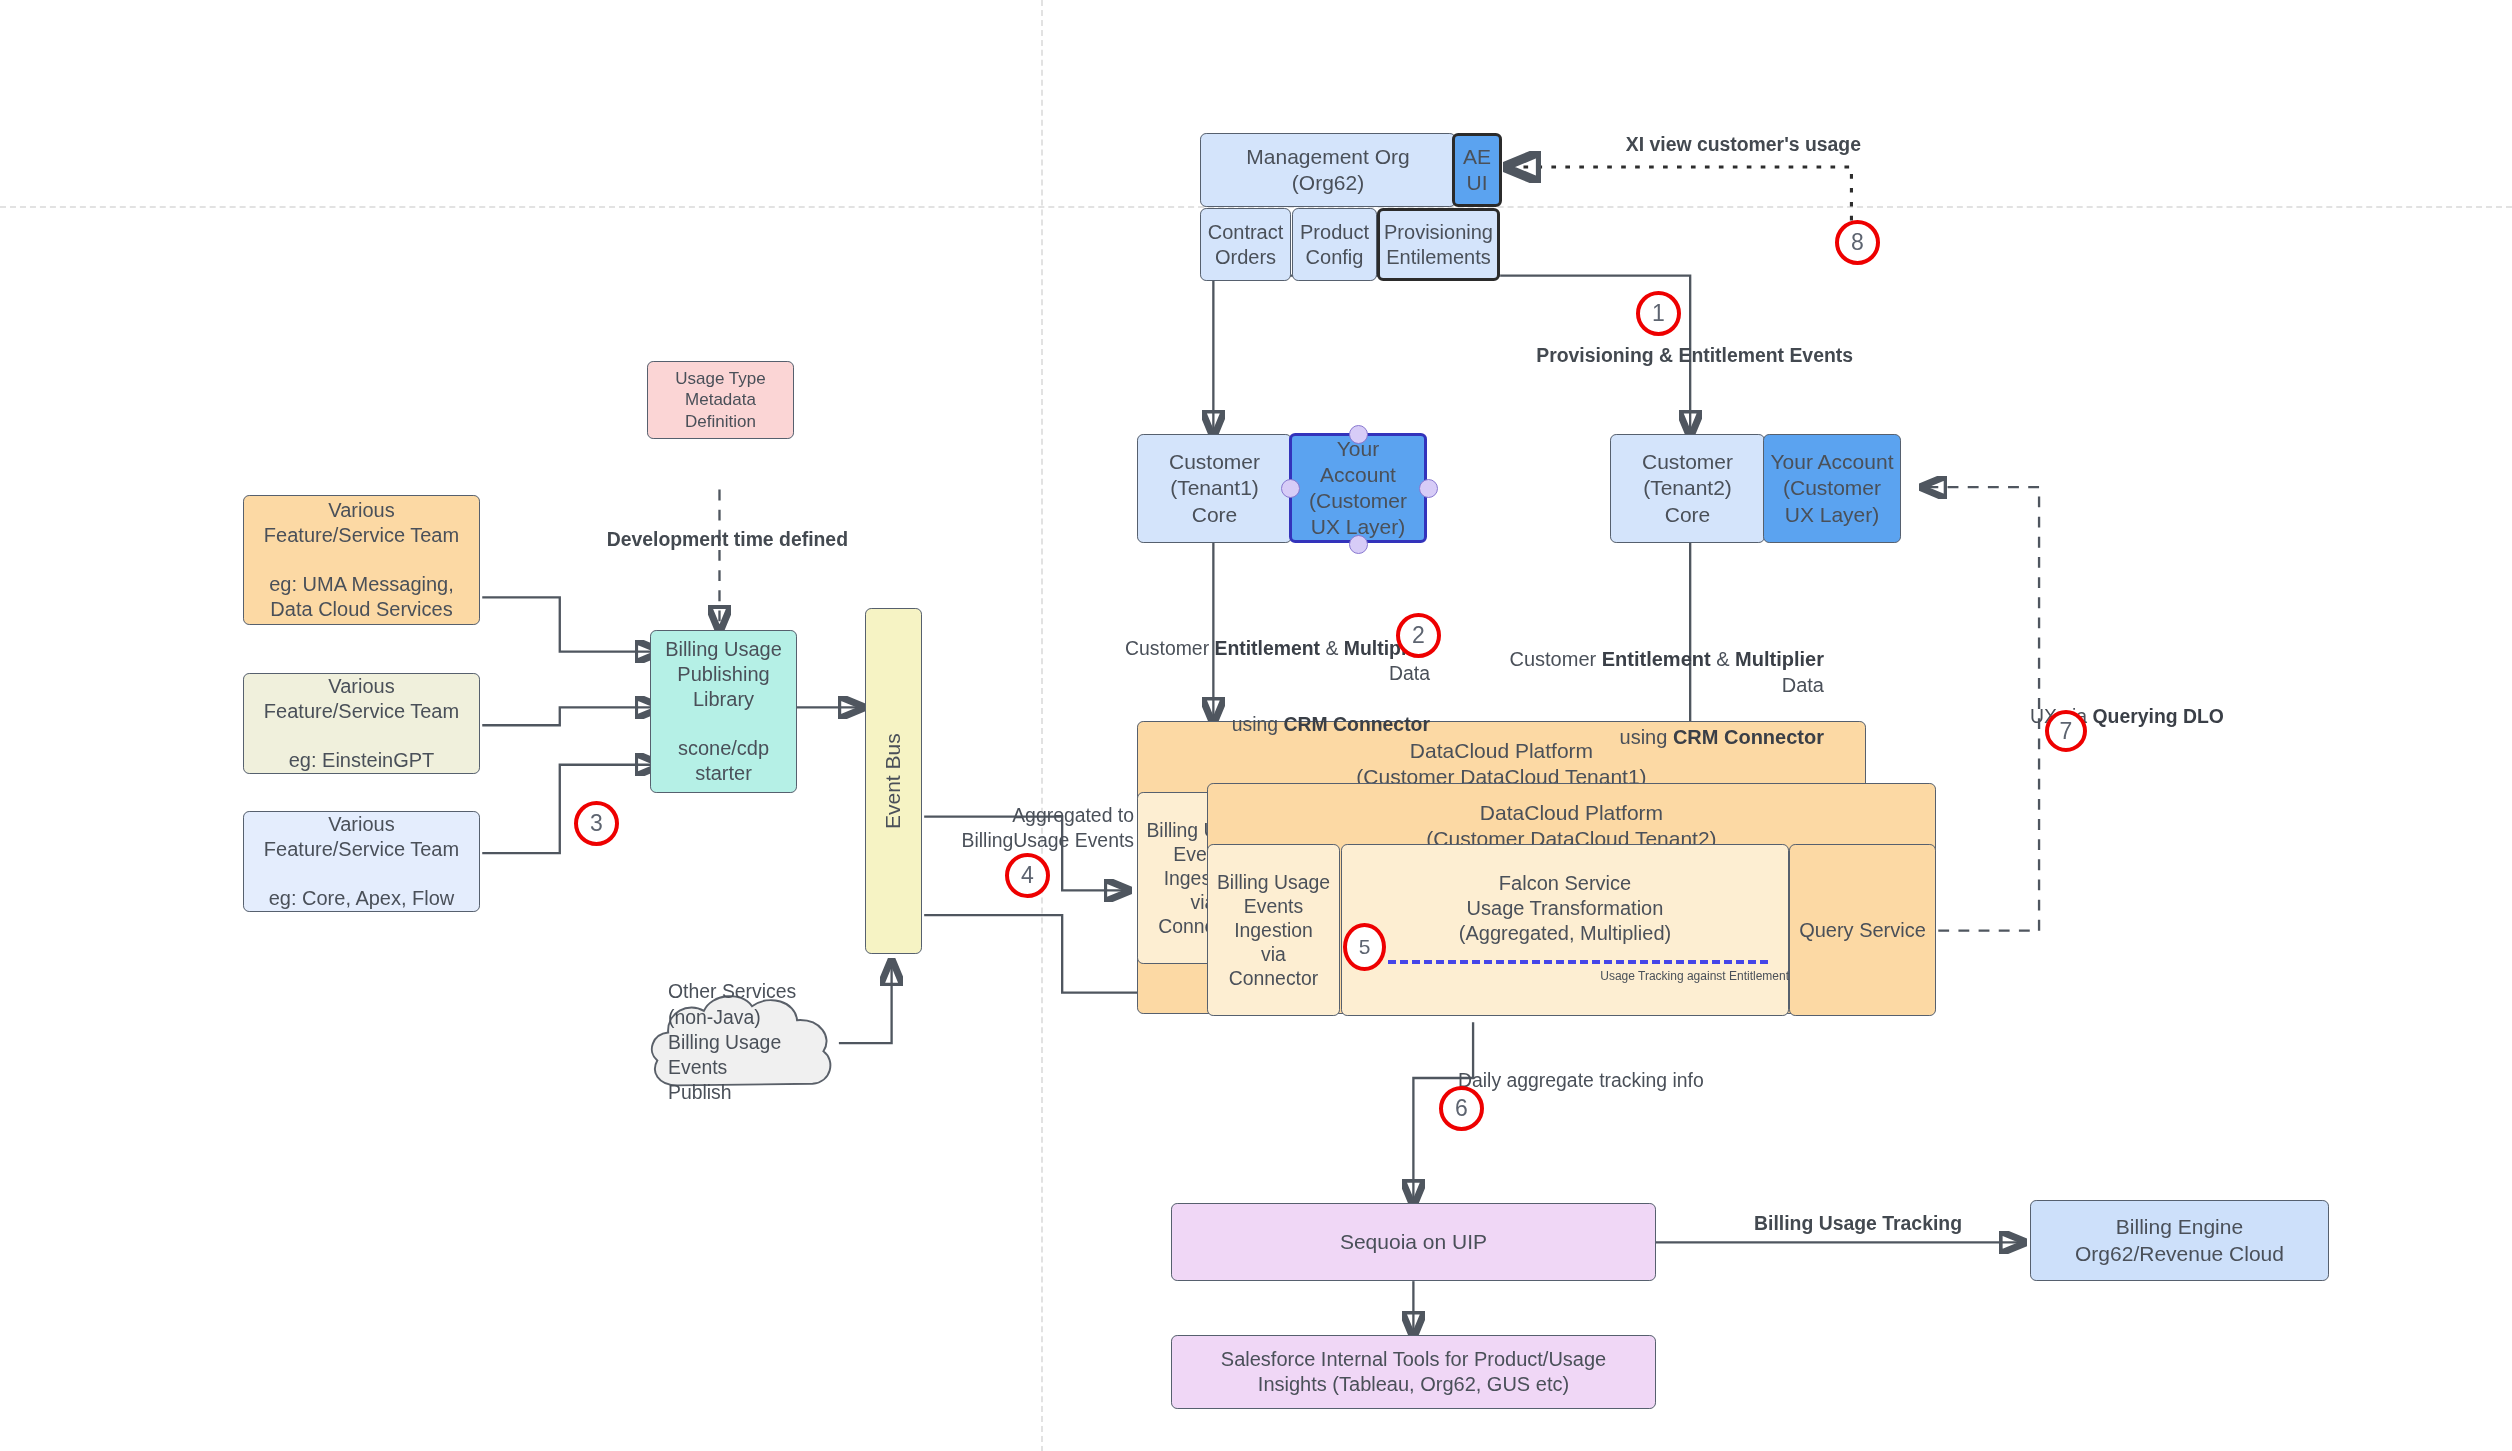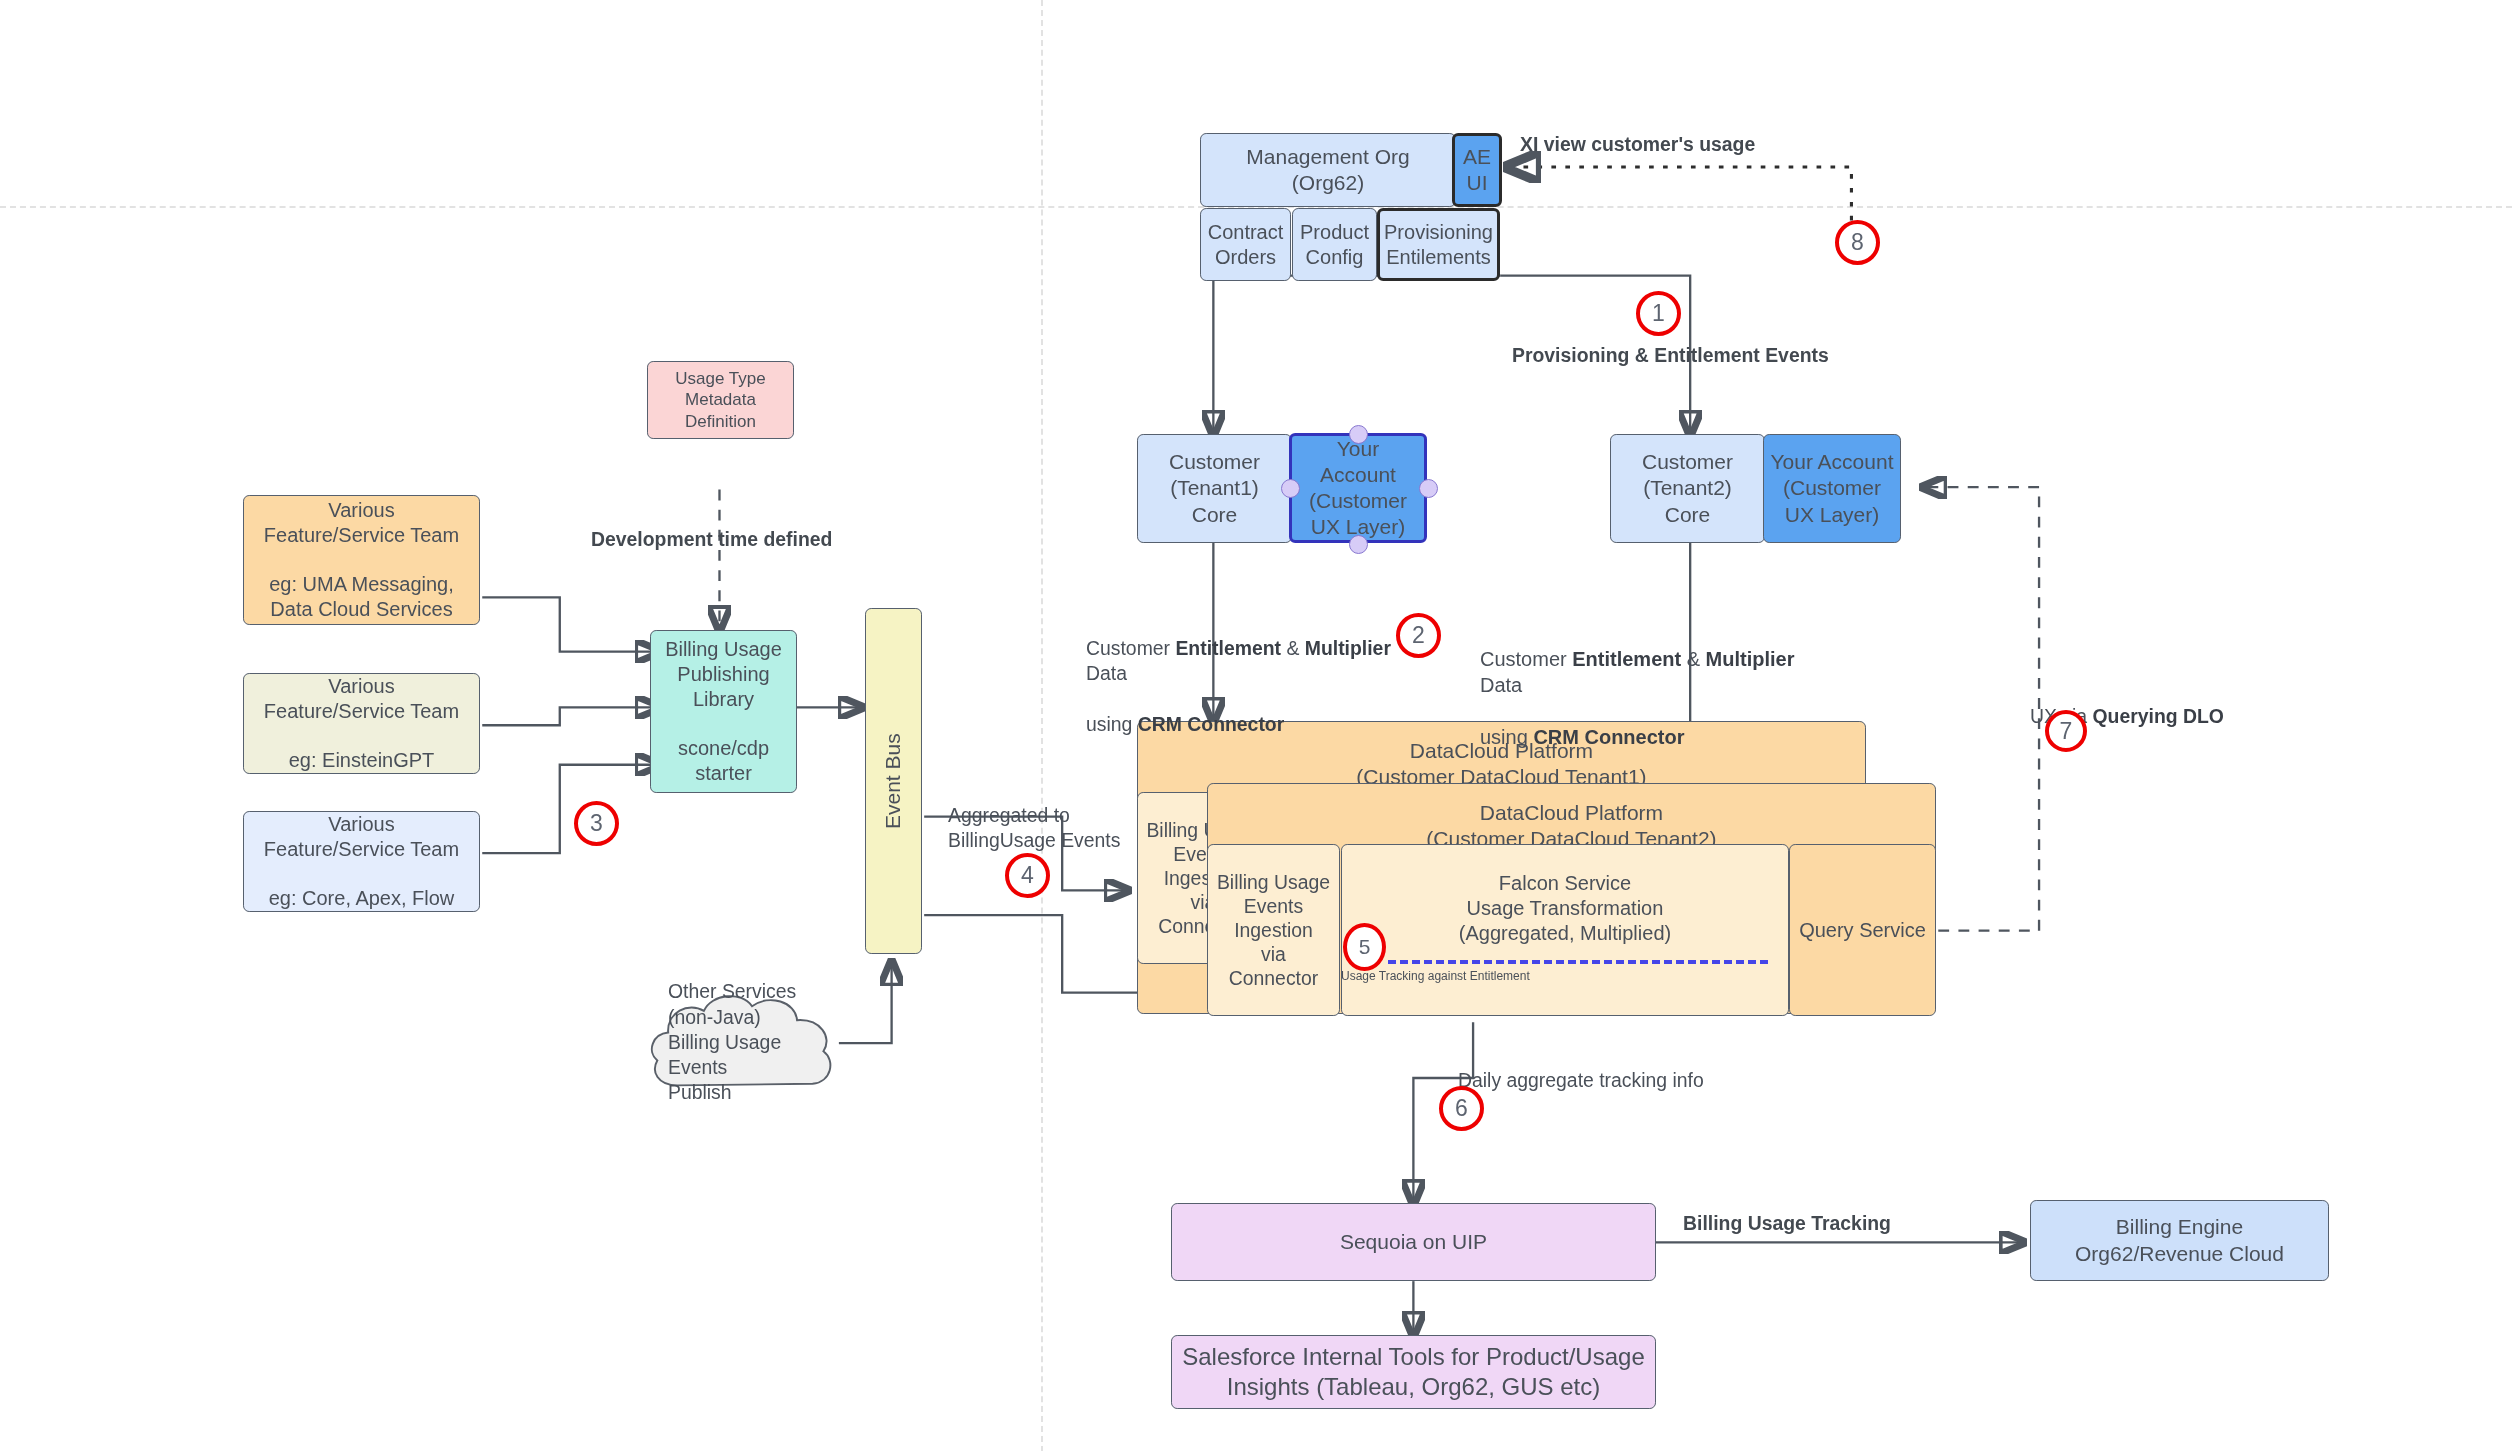--- a/index.html
+++ b/index.html
@@ -50,21 +50,21 @@
     line-height:1.3;
     white-space:pre-line;
   }
   .cloud .cshape{
     position:absolute;inset:0;
   }
   .cloud .ctext{position:relative;z-index:2;padding:0 20px;}
   
   .lbl{
     position:absolute;
-    text-align:left;
+    text-align:right;
     color:#4a5059;
     line-height:1.3;
     white-space:pre-line;
   }
   .lbl b{color:#3a3f47;}
   .lbl.bold{font-weight:bold;color:#434950;}
   
   .step{
     position:absolute;
     border:4.7px solid #ee0000;
@@ -232,21 +232,21 @@
 
   <div class="node top" style="left:1341px;top:844px;width:448px;height:172px;background:#fdeed2;font-size:20px;padding-top:26px;">Falcon Service
 Usage Transformation
 (Aggregated, Multiplied)</div>
   <div class="bluedash" style="left:1388px;top:960px;width:380px;"></div>
   <div class="lbl" style="left:1341px;top:969px;width:448px;font-size:12px;">Usage Tracking against Entitlement</div>
 
   <div class="node" style="left:1789px;top:844px;width:147px;height:172px;background:#fcd9a4;font-size:20px;">Query Service</div>
 
   <div class="node" style="left:1171px;top:1203px;width:485px;height:78px;background:#f0d7f6;font-size:21px;">Sequoia on UIP</div>
-  <div class="node" style="left:1171px;top:1335px;width:485px;height:74px;background:#f0d7f6;font-size:24px;">Salesforce Internal Tools for Product/Usage
+  <div class="node" style="left:1171px;top:1335px;width:485px;height:74px;background:#f0d7f6;font-size:20px;">Salesforce Internal Tools for Product/Usage
 Insights (Tableau, Org62, GUS etc)</div>
   <div class="node" style="left:2030px;top:1200px;width:299px;height:81px;background:#cde0fa;font-size:21px;">Billing Engine
 Org62/Revenue Cloud</div>
 
   <div class="lbl bold" style="left:1520px;top:132px;width:341px;font-size:19.4px;">XI view customer's usage</div>
 
   <div class="lbl bold" style="left:1512px;top:343px;width:341px;font-size:19.4px;">Provisioning &amp; Entitlement Events</div>
 
   <div class="lbl bold" style="left:591px;top:527px;width:257px;font-size:19.4px;">Development time defined</div>
 

